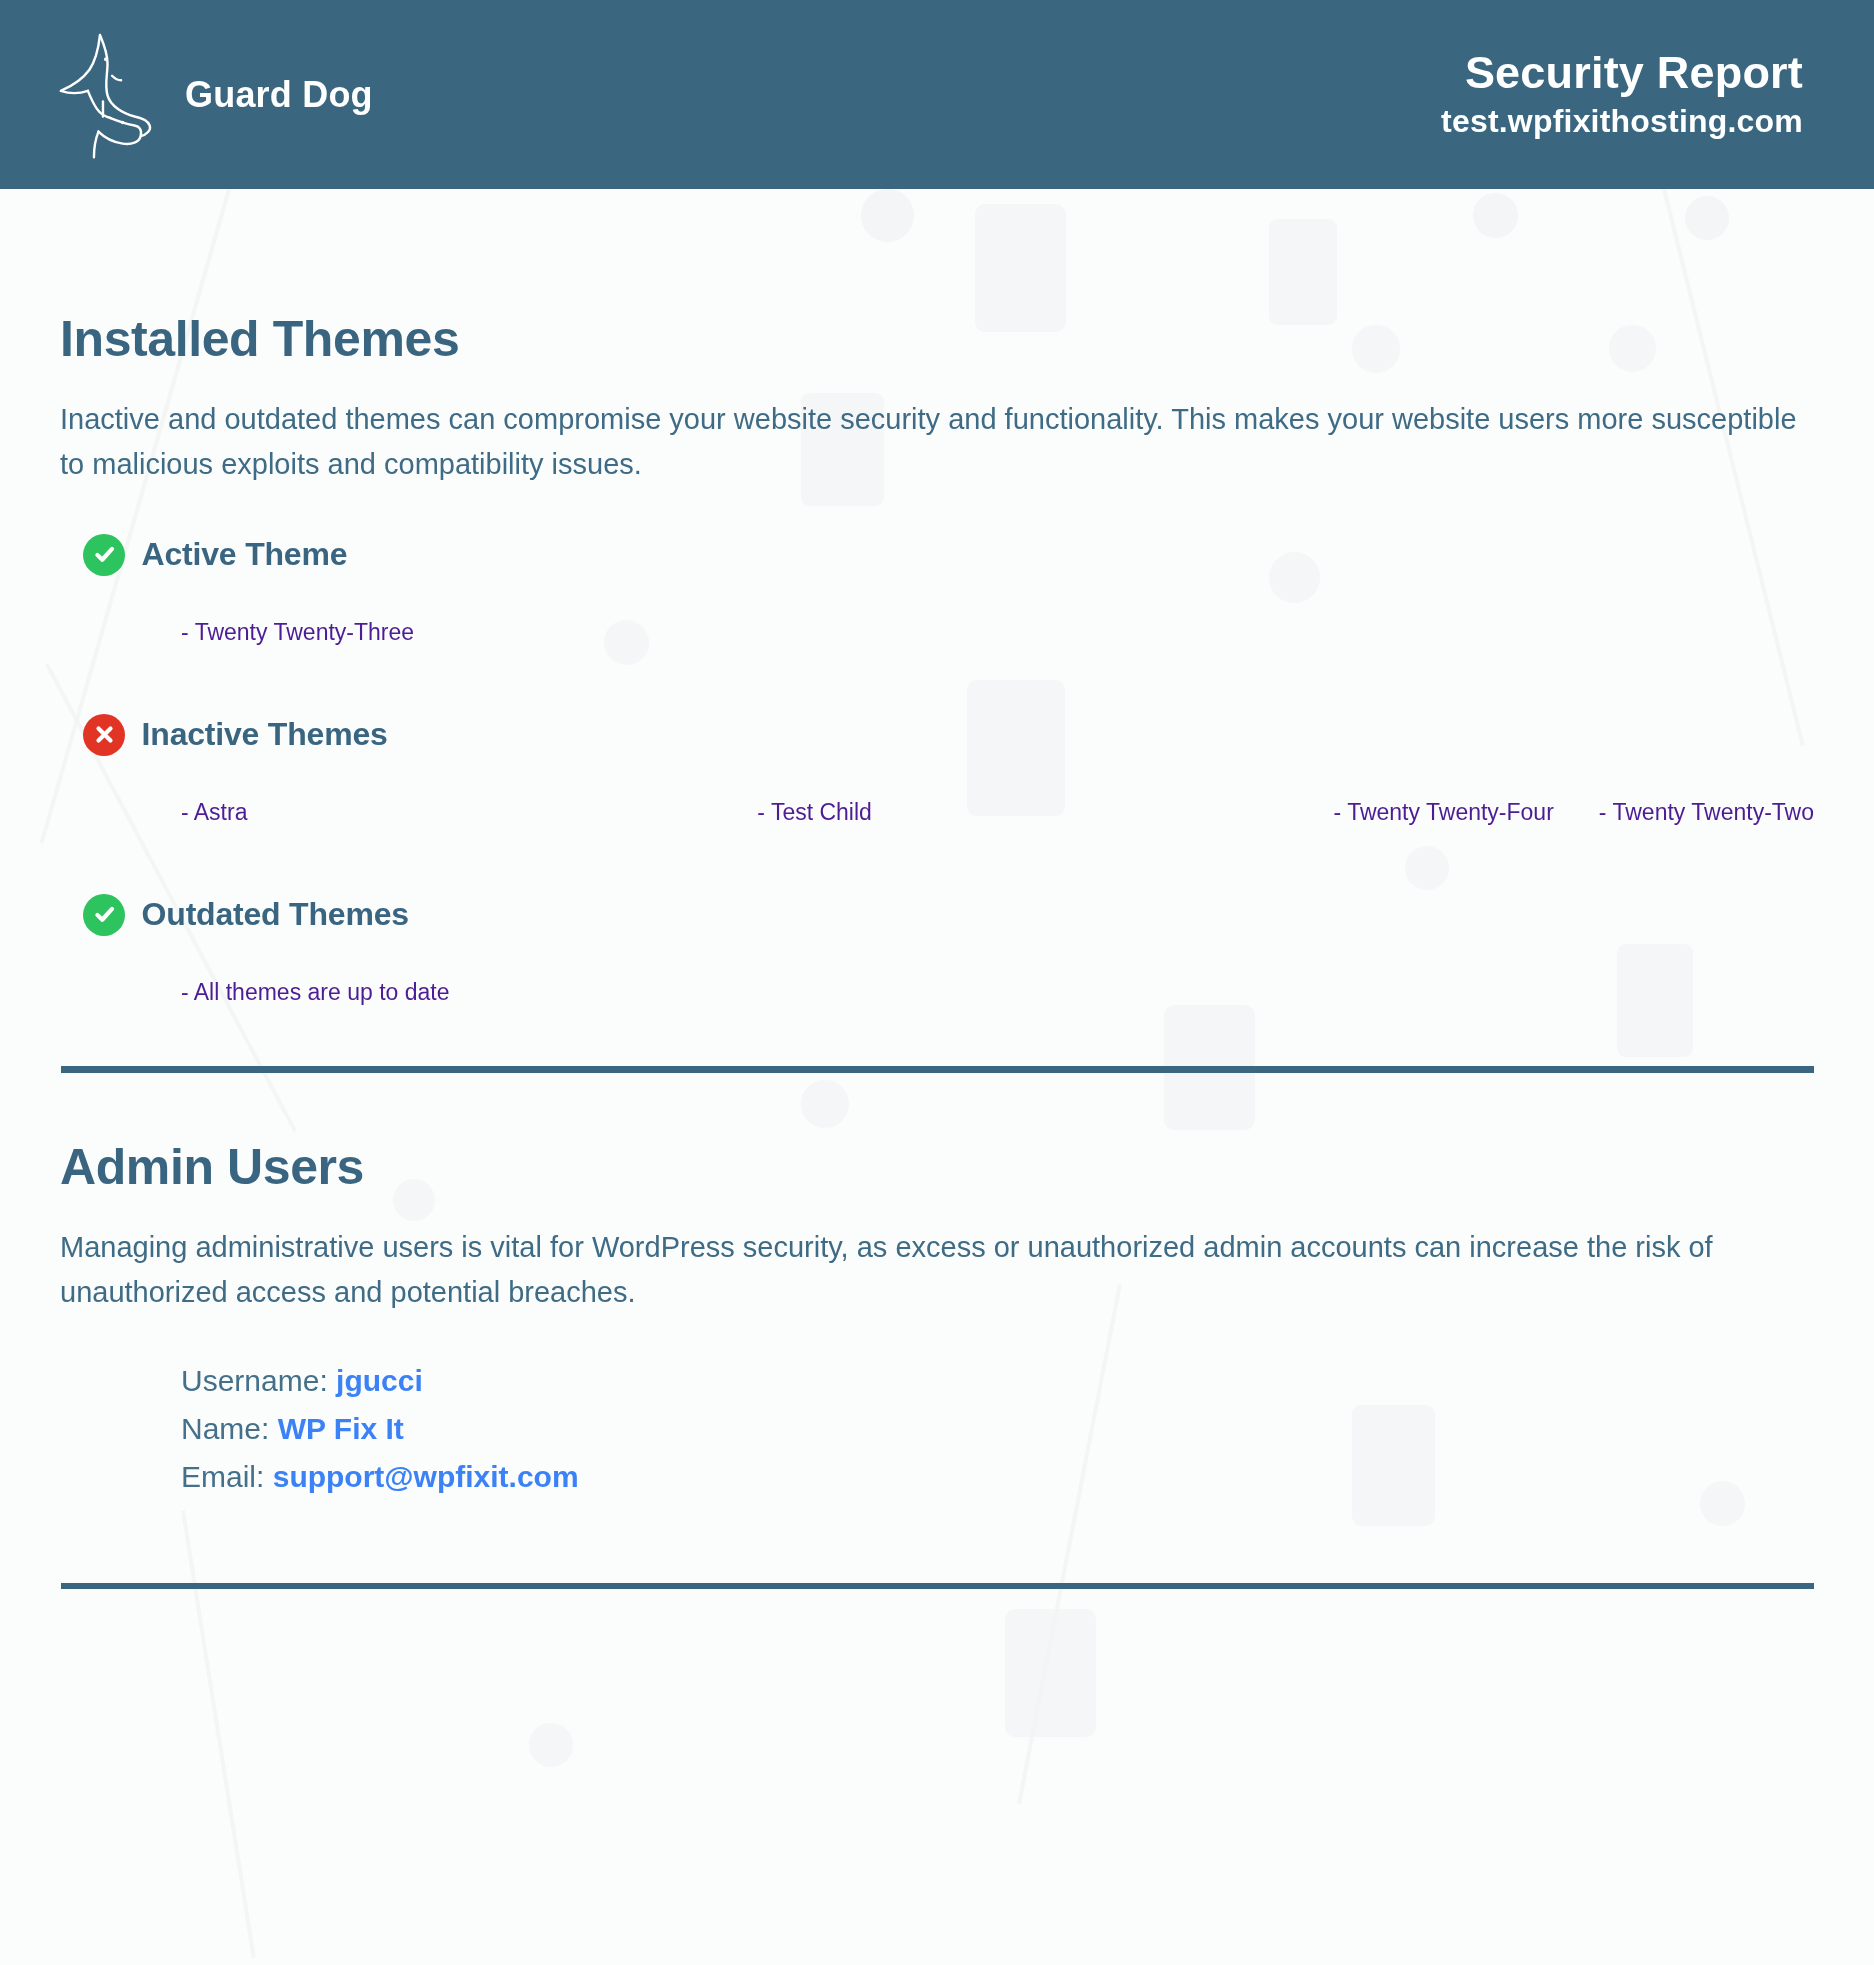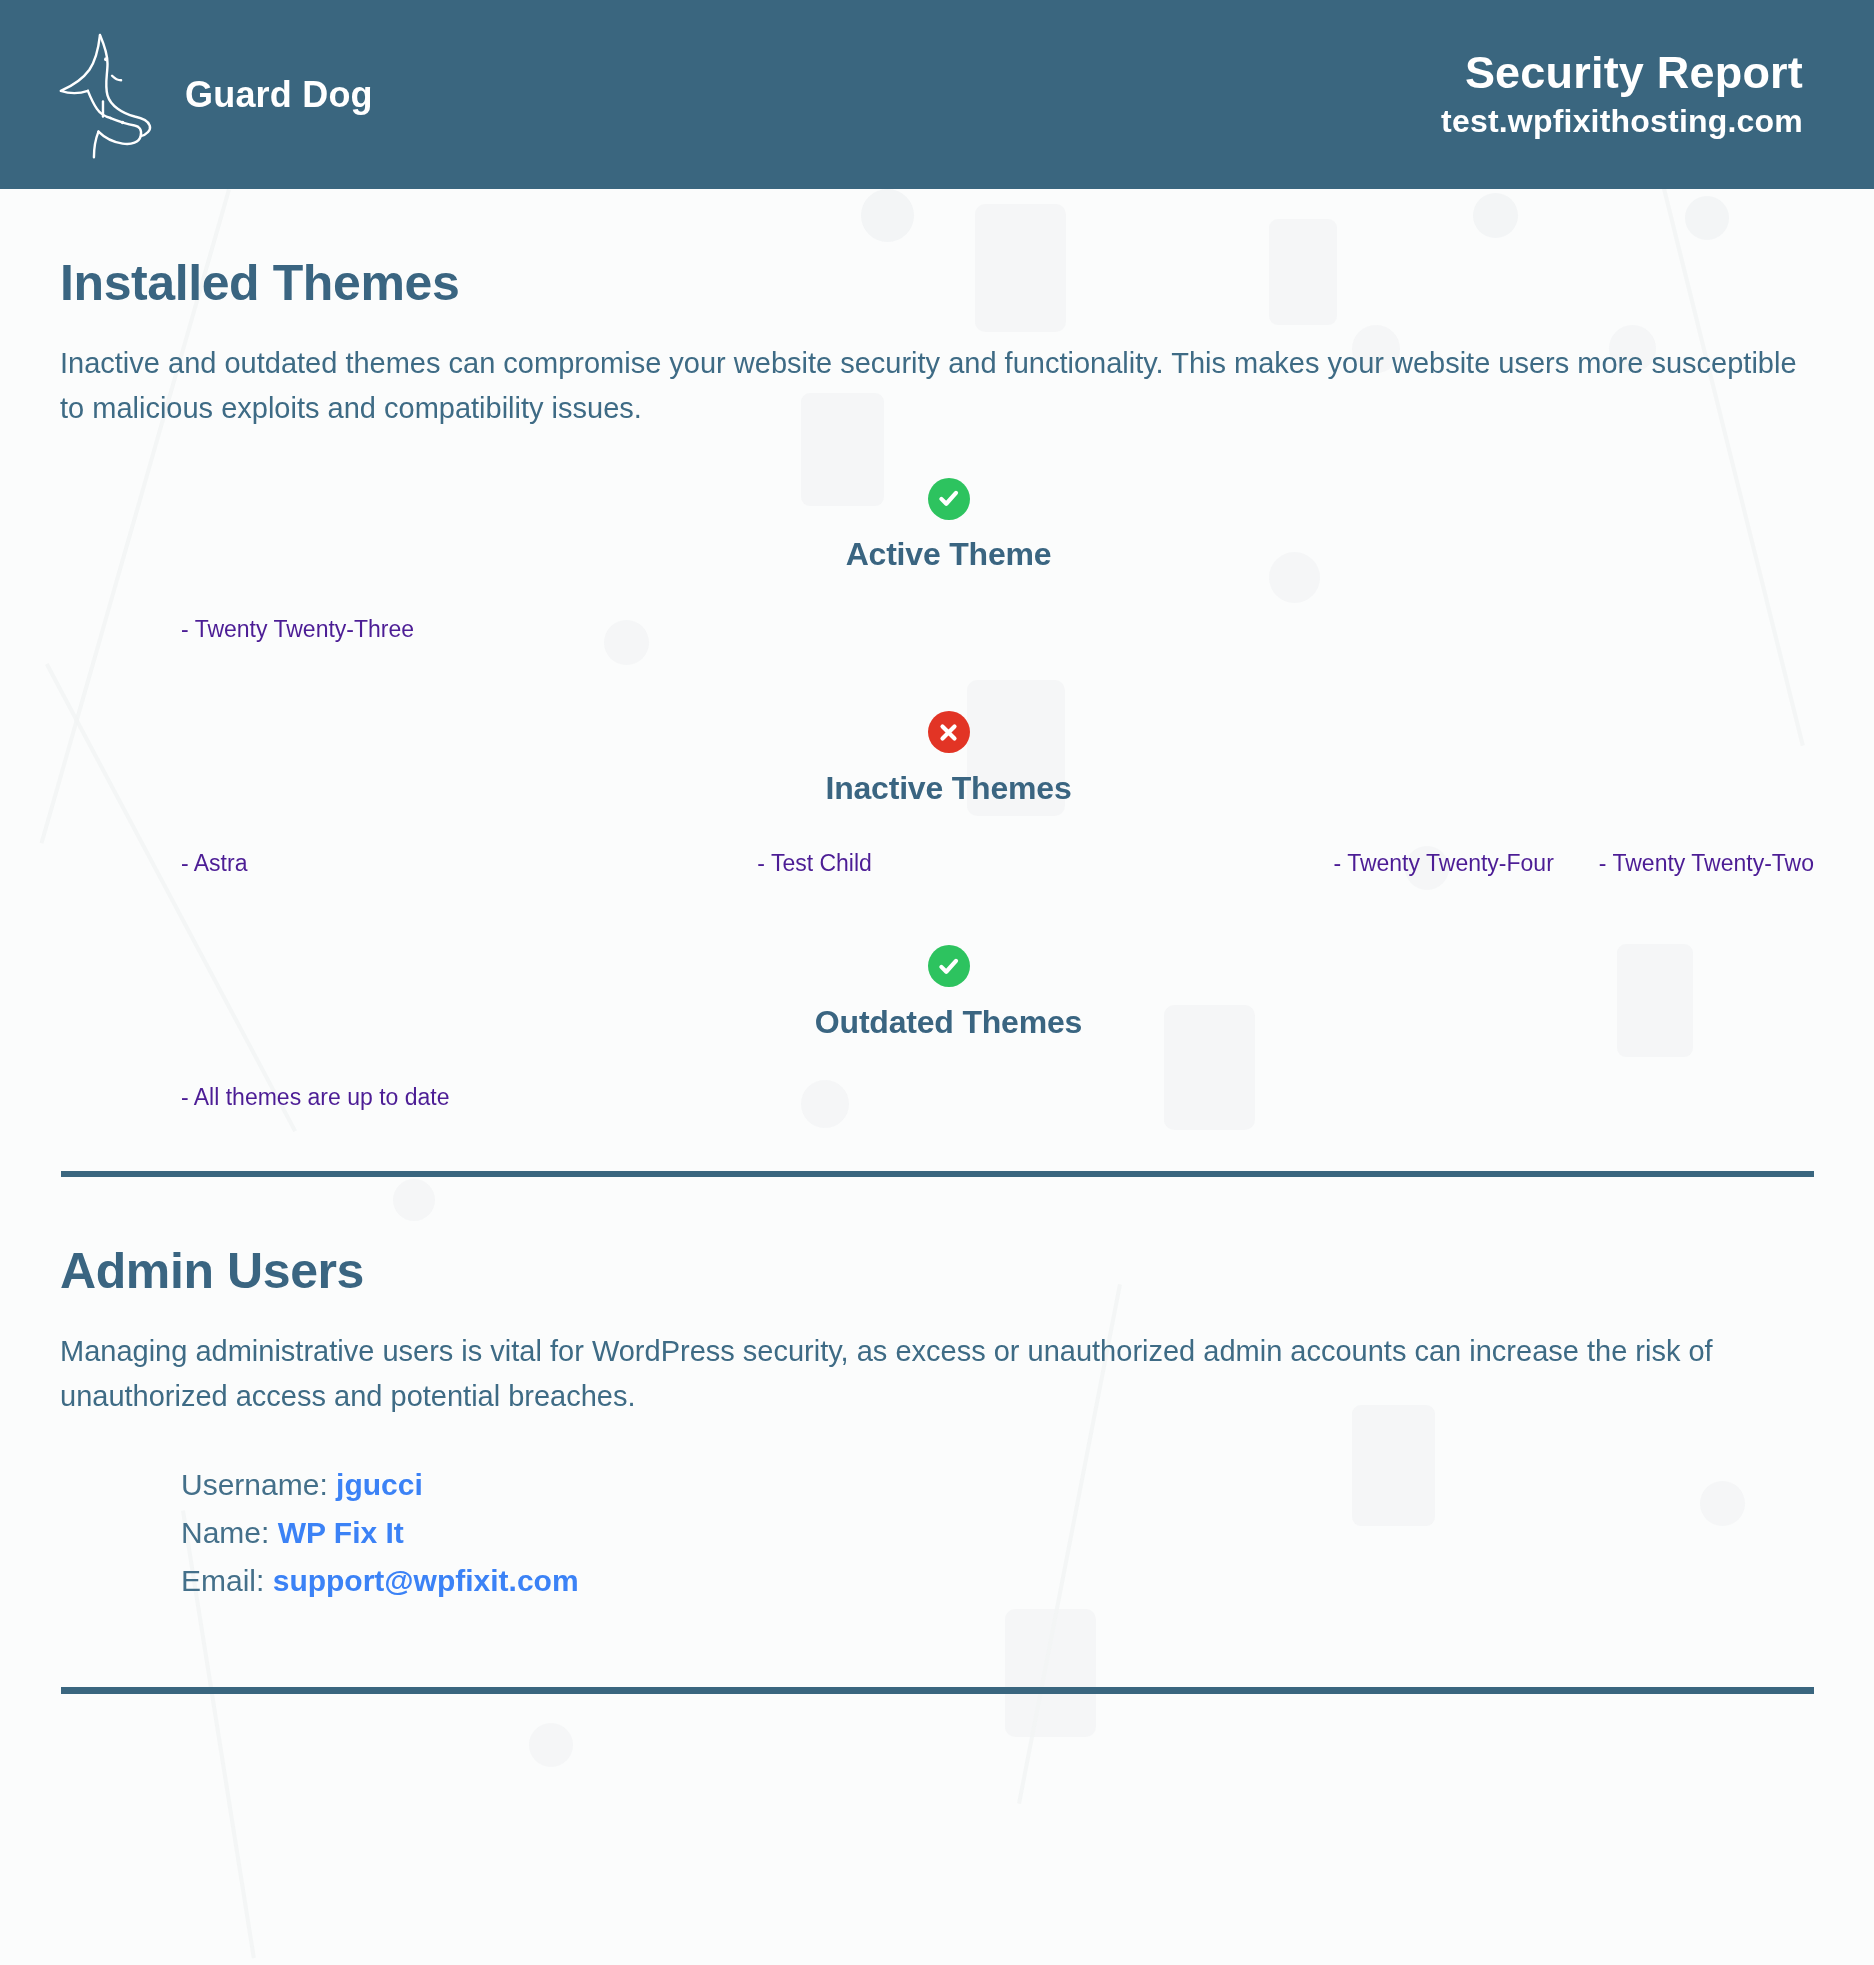--- a/index.html
+++ b/index.html
@@ -89,21 +89,22 @@
     font-weight: bold;
     line-height: 1.2;
     margin-top: 4.5px;
     letter-spacing: 0.2px;
   }
 
   
   .content {
     position: relative;
     z-index: 4;
-    padding: 0 60px;
+    padding: 16px 60px;
+    margin-top: 40px;
   }
 
   .section { position: relative; }
 
   .section-title {
     font-size: 50px;
     font-weight: bold;
     color: #3a6581;
     letter-spacing: -0.4px;
     padding-top: 65px;
@@ -118,21 +119,20 @@
   }
 
   
   .status-group { margin-top: 47px; }
 
   .status-head {
     display: flex;
     align-items: center;
     gap: 16.6px;
     padding-left: 23px;
-    flex-direction: column;
   }
   .status-icon {
     width: 42px;
     height: 42px;
     flex: 0 0 42px;
     border-radius: 50%;
     display: flex;
     align-items: center;
     justify-content: center;
   }

